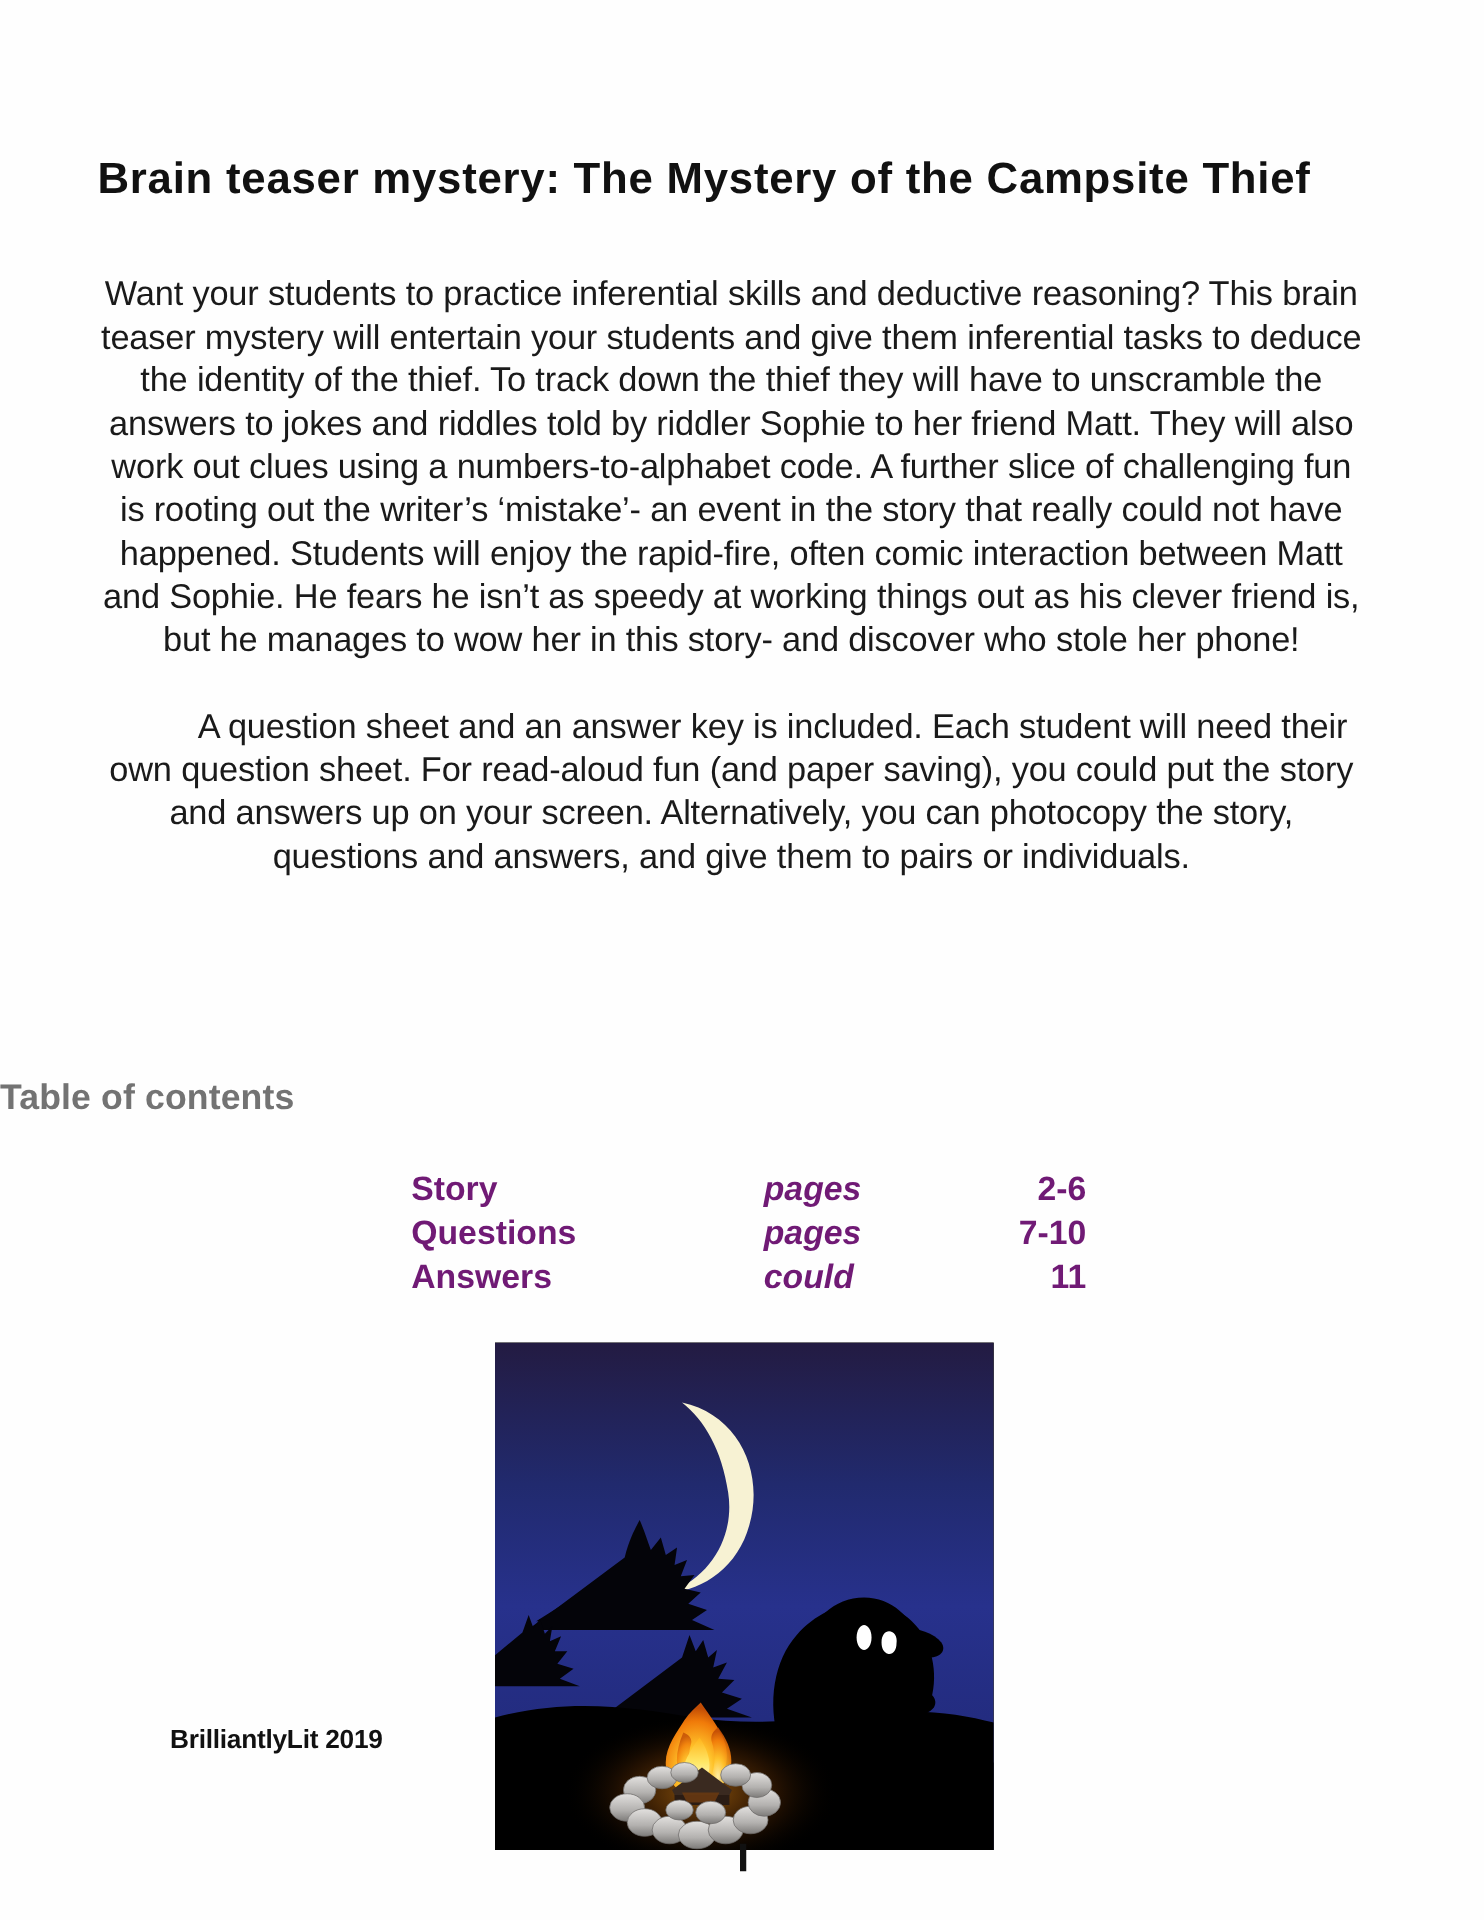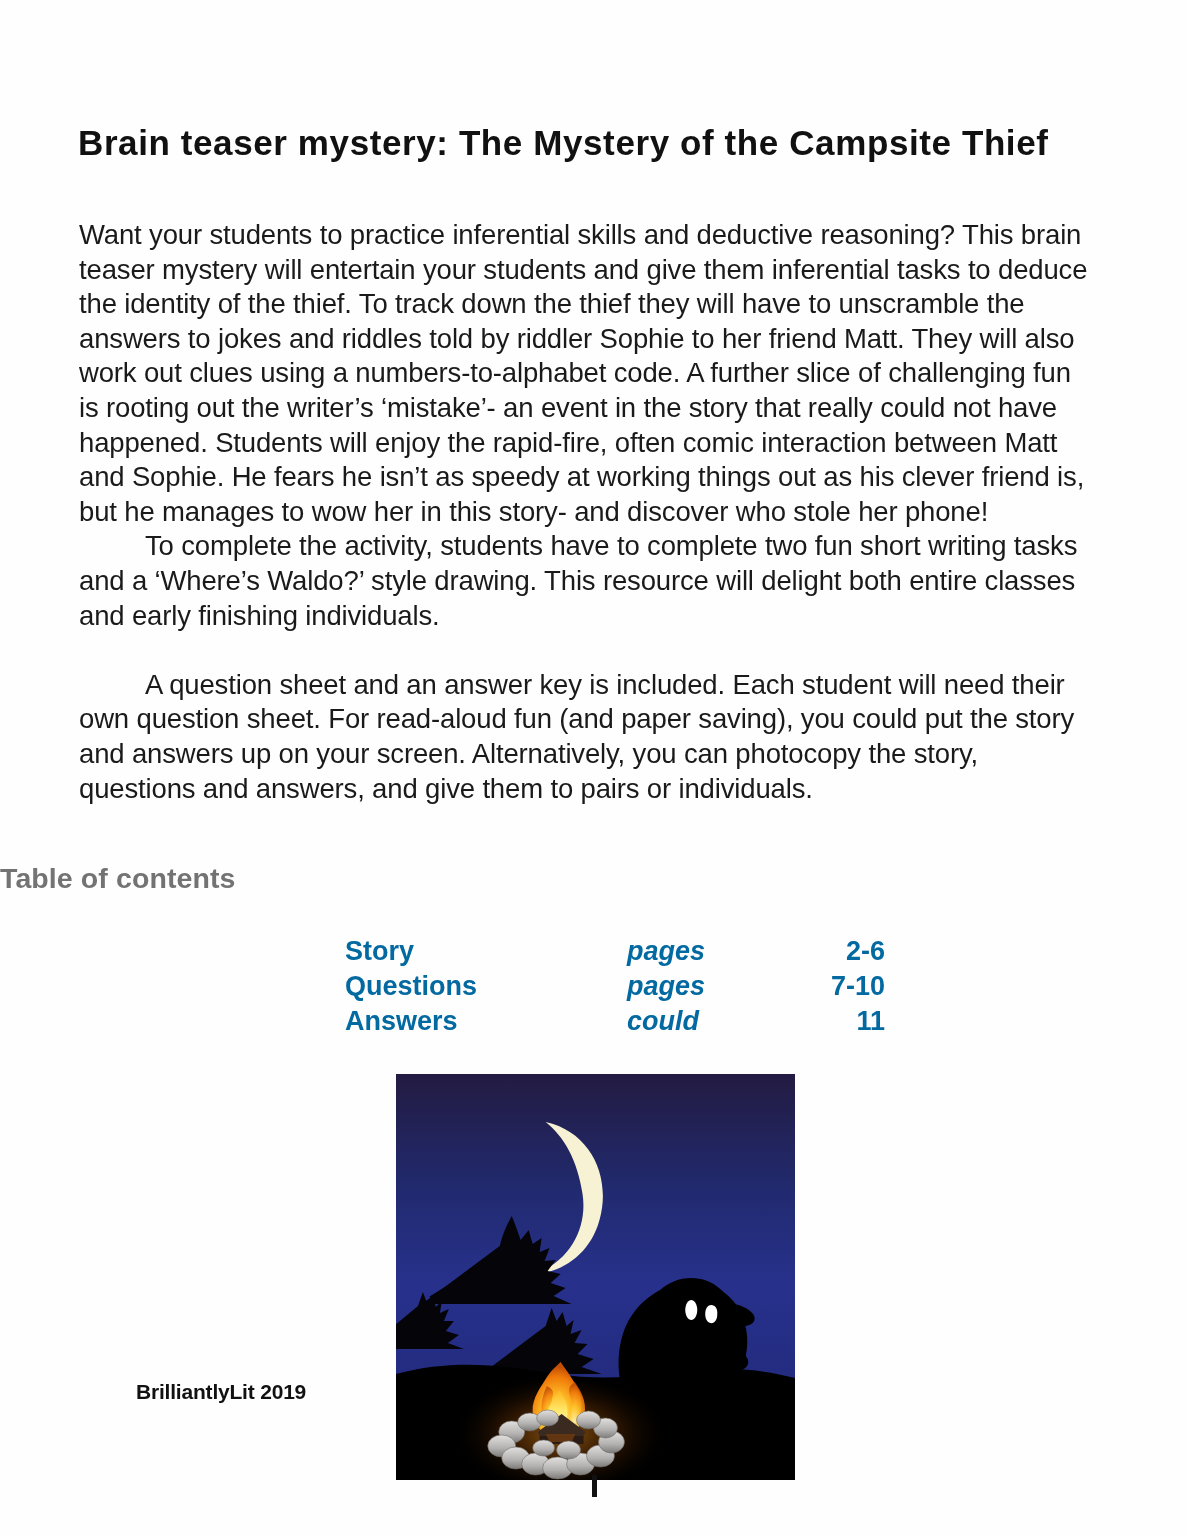--- a/index.html
+++ b/index.html
@@ -45,43 +45,43 @@
     top: 218px;
     width: 1012px;
     font-size: 27.5px;
     line-height: 34.6px;
     color: #1a1a1a;
     font-family: "Liberation Sans", sans-serif;
     letter-spacing: -0.15px;
   }
   .para {
     margin: 0;
-    text-align: left;
+    text-align: center;
   }
   .para.indented { text-indent: 66px; }
   .spacer-line { height: 34.6px; }
 
   
   .toc-heading {
     position: absolute;
     left: 0;
     right: 0;
     top: 862px;
     font-size: 28.5px;
     font-weight: bold;
     color: #737373;
     letter-spacing: 0.1px;
   }
   .toc-table {
     position: absolute;
-    left: 345px;
+    left: 329px;
     top: 934px;
     font-size: 27px;
     font-weight: bold;
-    color: #0369a1;
+    color: #701a75;
     border-collapse: collapse;
     line-height: 35px;
   }
   .toc-table td {
     padding: 0;
     white-space: nowrap;
     vertical-align: top;
   }
   .toc-col-item  { width: 282px; }
   .toc-col-unit  { width: 138px; font-style: italic; }
@@ -120,21 +120,20 @@
 </style>
 </head>
 <body>
 
 <div class="page">
 
   <h1 class="doc-title">Brain teaser mystery: The Mystery of the Campsite Thief</h1>
 
   <div class="body-block">
     <p class="para">Want your students to practice inferential skills and deductive reasoning? This brain teaser mystery will entertain your students and give them inferential tasks to deduce the identity of the thief. To track down the thief they will have to unscramble the answers to jokes and riddles told by riddler Sophie to her friend Matt. They will also work out clues using a numbers-to-alphabet code. A further slice of challenging fun is rooting out the writer’s ‘mistake’- an event in the story that really could not have happened. Students will enjoy the rapid-fire, often comic interaction between Matt and Sophie. He fears he isn’t as speedy at working things out as his clever friend is, but he manages to wow her in this story- and discover who stole her phone!</p>
-    <p class="para indented">To complete the activity, students have to complete two fun short writing tasks and a ‘Where’s Waldo?’ style drawing. This resource will delight both entire classes and early finishing individuals.</p>
     <div class="spacer-line"></div>
     <p class="para indented">A question sheet and an answer key is included. Each student will need their own question sheet. For read-aloud fun (and paper saving), you could put the story and answers up on your screen. Alternatively, you can photocopy the story, questions and answers, and give them to pairs or individuals.</p>
   </div>
 
   <div class="toc-heading">Table of contents</div>
 
   <table class="toc-table">
     <tbody>
       <tr>
         <td class="toc-col-item">Story</td>

